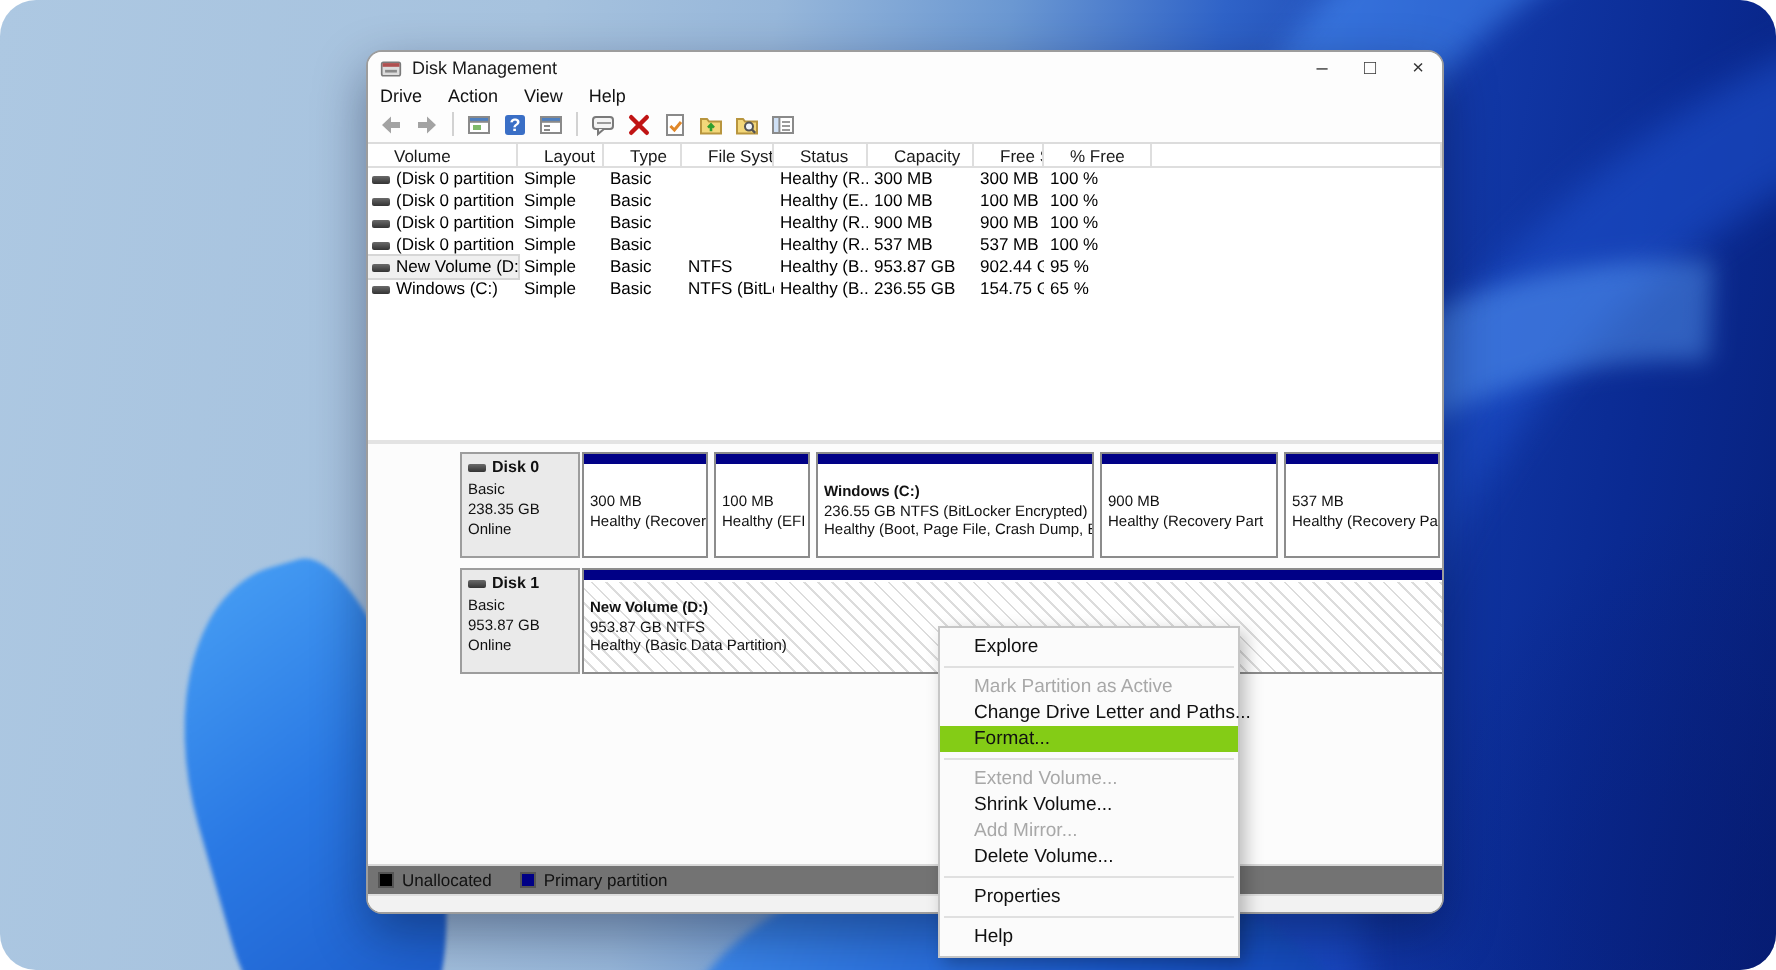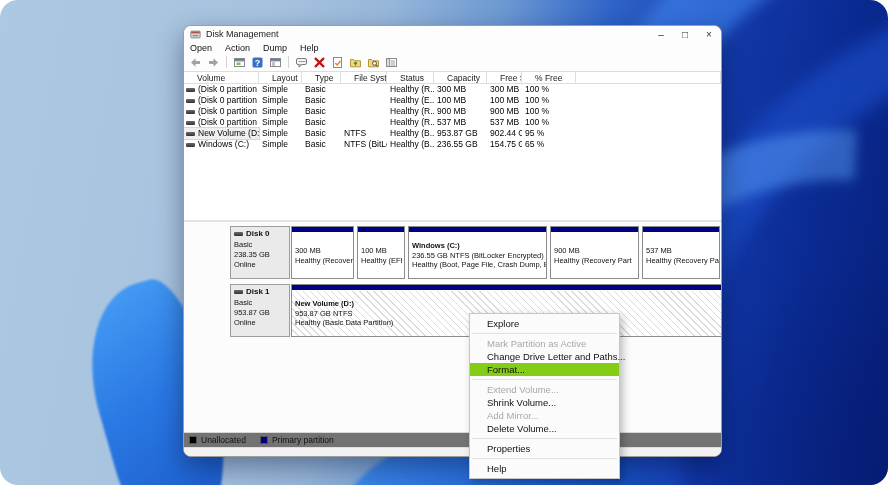--- a/index.html
+++ b/index.html
@@ -97,23 +97,23 @@
         <rect x="1.5" y="3" width="10" height="2.2" fill="#b05050"></rect>
         <rect x="3" y="7" width="7" height="1.6" fill="#8a8a8a"></rect>
       </svg>
       <span class="title-text">Disk Management</span>
       <span class="winbtn">–</span>
       <span class="winbtn">□</span>
       <span class="winbtn">×</span>
     </div>
 
     <div class="menubar">
-      <span>Open</span>
+      <span>Drive</span>
       <span>Action</span>
-      <span>Dump</span>
+      <span>View</span>
       <span>Help</span>
     </div>
 
     <div class="toolbar">
       <span class="tbtn">
           <svg width="13" height="13" viewBox="0 0 13 13">
             <path d="M11 5H6.5V2.2L2 6.5l4.5 4.3V8H11z" fill="#a3a3a3"></path>
           </svg>
         </span>
       <span class="tbtn">

